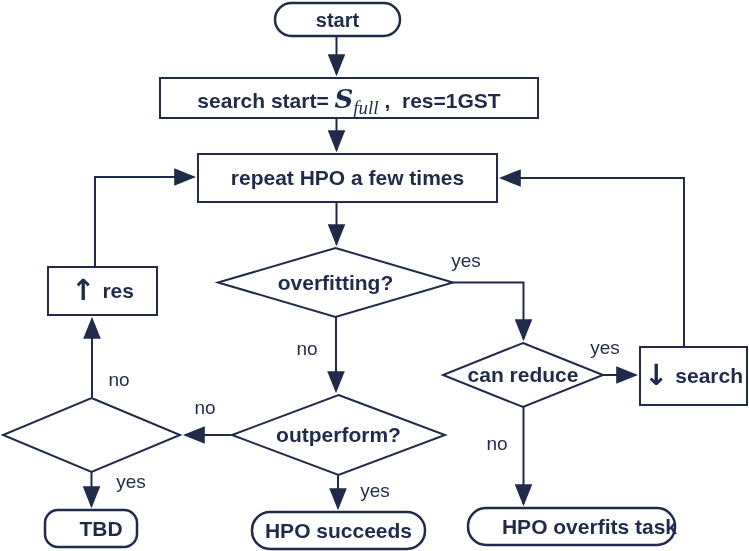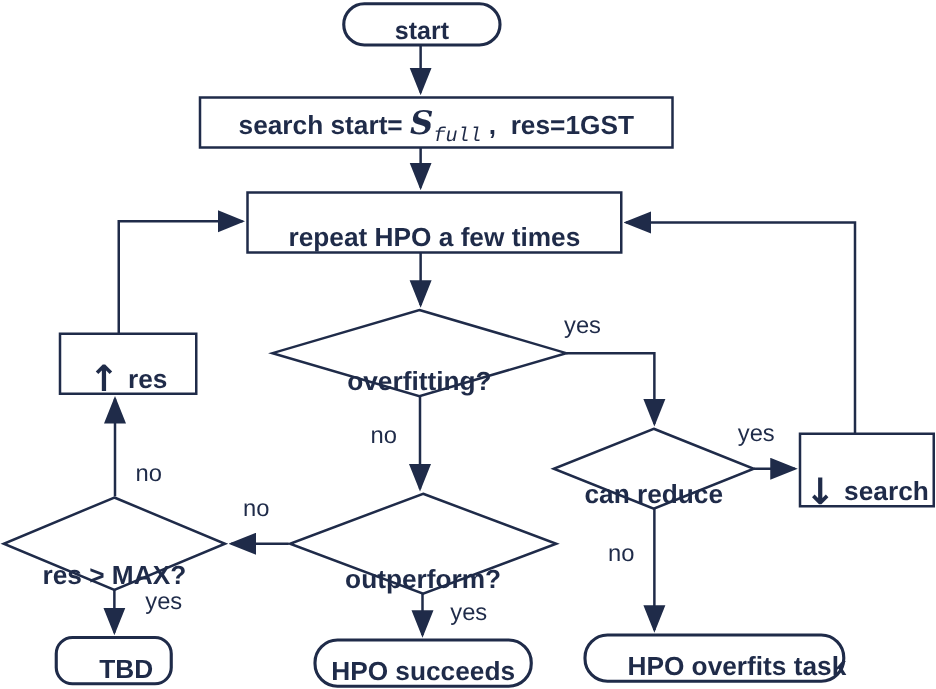--- a/index.html
+++ b/index.html
@@ -10,43 +10,43 @@
     width: 749px; height: 551px;
     background: var(--bg);
     overflow: hidden;
   }
   .canvas svg { position: absolute; left: 0; top: 0; }
   svg .edge { stroke: var(--ink); stroke-width: 2; fill: none; }
   svg .shape { stroke: var(--ink); fill: #fff; stroke-width: 2; }
   svg .terminal { stroke-width: 2.5; }
   .lbl {
     position: absolute;
-    display: flex; align-items: flex-end; justify-content: center;
+    display: flex; align-items: center; justify-content: center;
     color: var(--ink);
     font-weight: bold; font-size: 21px;
     white-space: nowrap;
     line-height: 1.1;
   }
   .edge-lbl {
     position: absolute;
     transform: translate(-50%, -50%);
     color: var(--ink);
     font-size: 19px; font-weight: 400;
     white-space: nowrap;
   }
   .pre { white-space: pre; }
   .sym {
     font-family: "DejaVu Serif", serif;
     font-style: italic; font-weight: 600;
     font-size: 26px; line-height: 1;
   }
   .sub {
-    font-family: Liberation Mono, monospace;
+    font-family: Liberation Serif, serif;
     font-style: italic; font-weight: 500;
-    font-size: 16px; position: relative; top: 6px; line-height: 1;
+    font-size: 19px; position: relative; top: 6px; line-height: 1;
   }
   .glyph {
     font-family: "DejaVu Sans", sans-serif;
     font-size: 29px; font-weight: 600;
     line-height: 0.8; margin-right: 7px;
   }
 </style>
 </head>
 <body>
 
@@ -113,23 +113,20 @@
   <div class="lbl" style="left:640px;top:347px;width:107px;height:58px">
     <span class="glyph">↓</span>
       <span>search</span>
   </div>
 
   <div class="lbl" style="left:48px;top:267px;width:109px;height:48px">
     <span class="glyph">↑</span>
       <span>res</span>
   </div>
 
-  <div class="lbl" style="left:3px;top:398px;width:177px;height:74px">
-    <span>res &gt; MAX?</span>
-  </div>
 
   <div class="lbl" style="left:232px;top:395px;width:213px;height:80px">
     <span>outperform?</span>
   </div>
 
   <div class="lbl" style="left:45px;top:510px;width:112px;height:37px">
     <span>TBD</span>
   </div>
 
   <div class="lbl" style="left:252px;top:512px;width:173px;height:37px">

